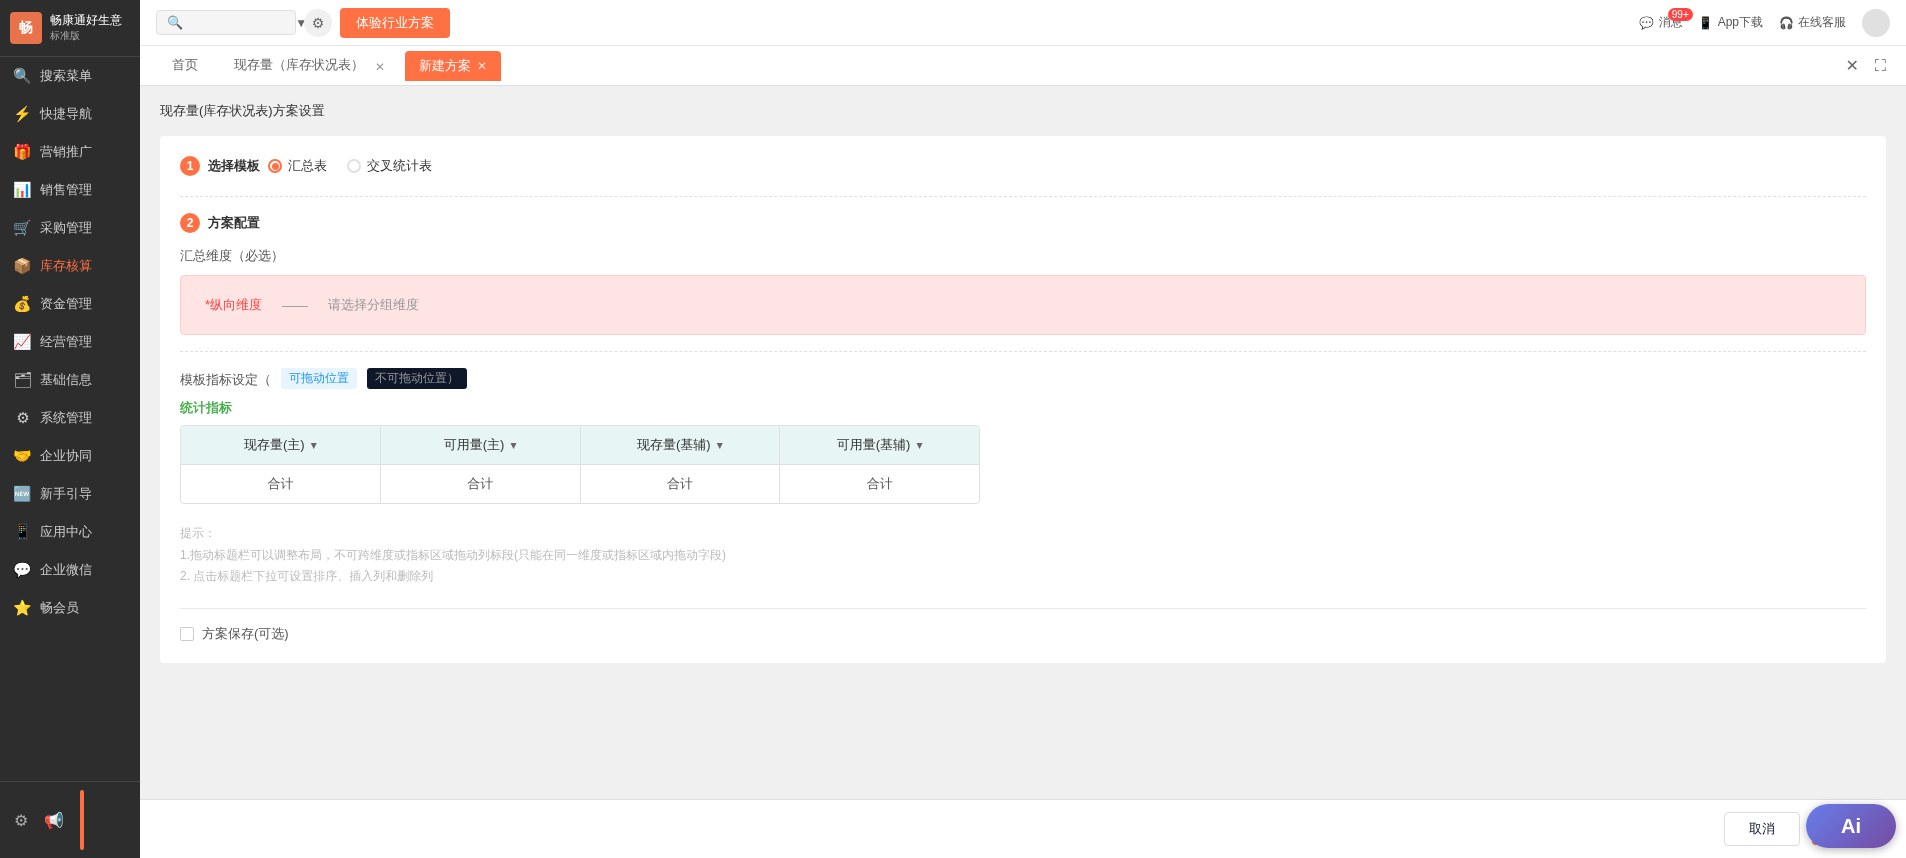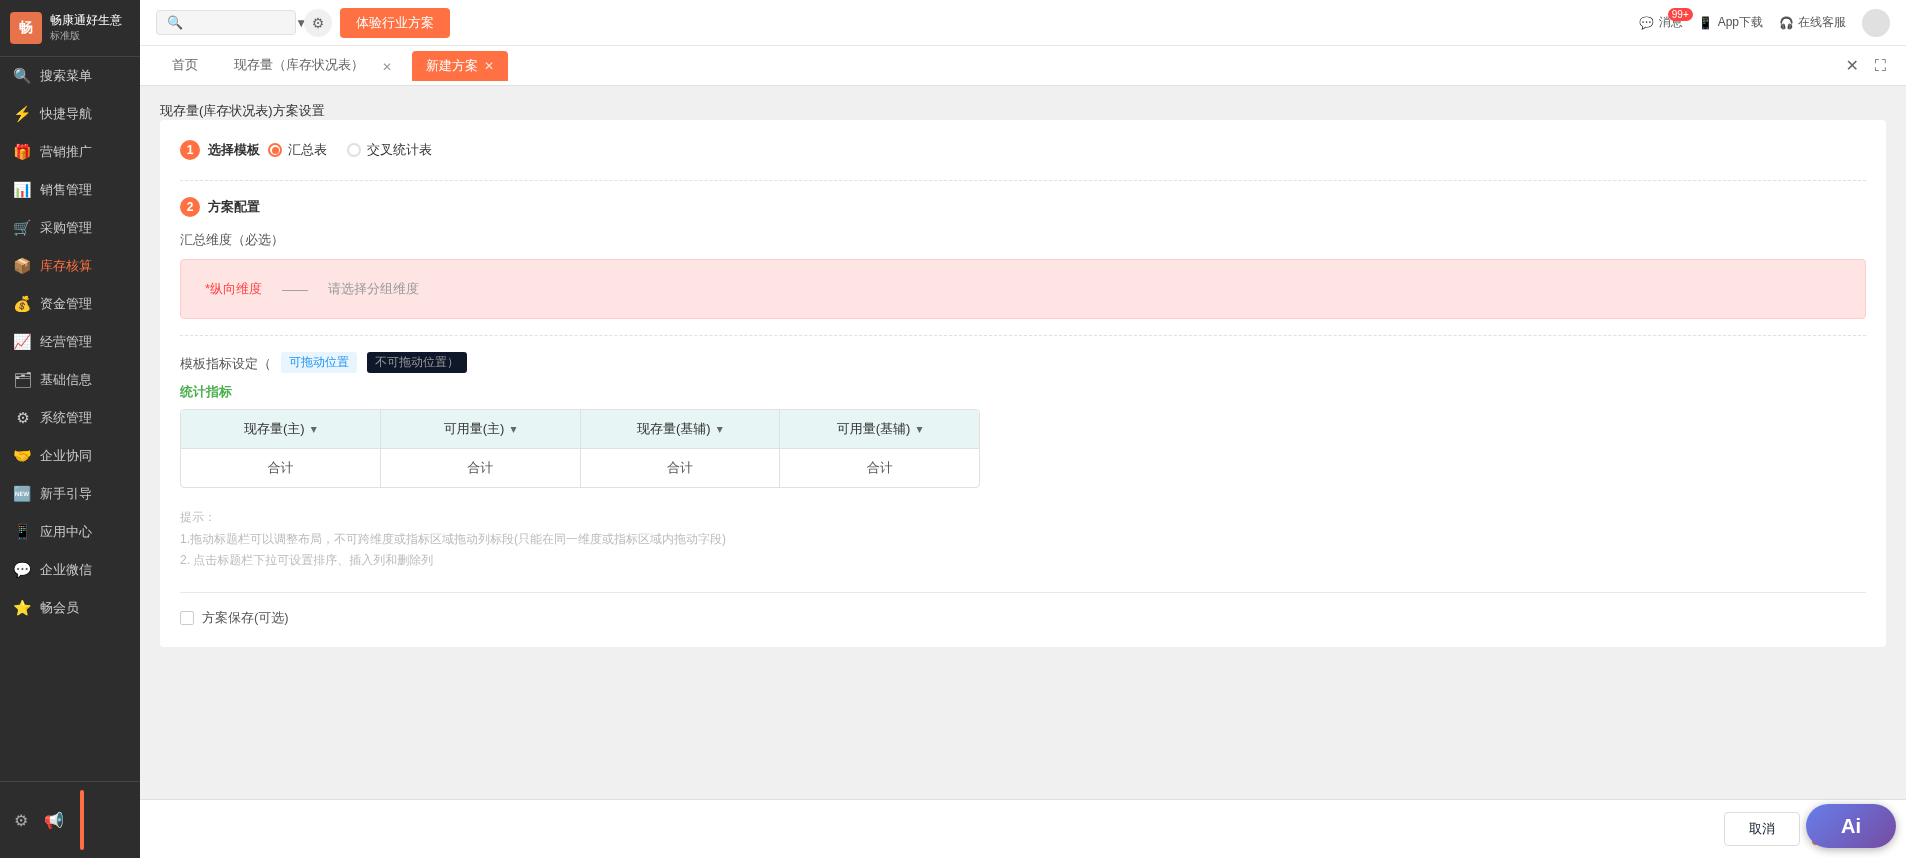--- a/index.html
+++ b/index.html
@@ -182,20 +182,21 @@
     
     .content {
       flex: 1;
       overflow-y: auto;
       padding: 16px 20px;
       background: #f0f0f0;
     }
     .page-title {
       font-size: 13px;
       color: #333;
+      margin-bottom: 16px;
     }
 
     
     .card {
       background: #fff;
       border-radius: 4px;
       padding: 20px;
     }
 
     
@@ -514,21 +515,21 @@
         <span>在线客服</span>
       </div>
       <div class="user-avatar"></div>
     </div>
   </div>
 
   <div class="tabs-bar">
     <div class="tab">
       <span>首页</span>
     </div>
-    <div class="tab" style="display:flex;align-items:flex-end;gap:18px;">
+    <div class="tab" style="display:flex;align-items:flex-end;gap:11px;">
       <span>现存量（库存状况表）</span>
       <span class="tab-close-gray">✕</span>
     </div>
     <div class="tab-active-new">
       <span>新建方案</span>
       <span class="tab-close">✕</span>
     </div>
     <div class="tabs-actions">
       <button class="tab-action-btn">✕</button>
       <button class="tab-action-btn">⛶</button>

